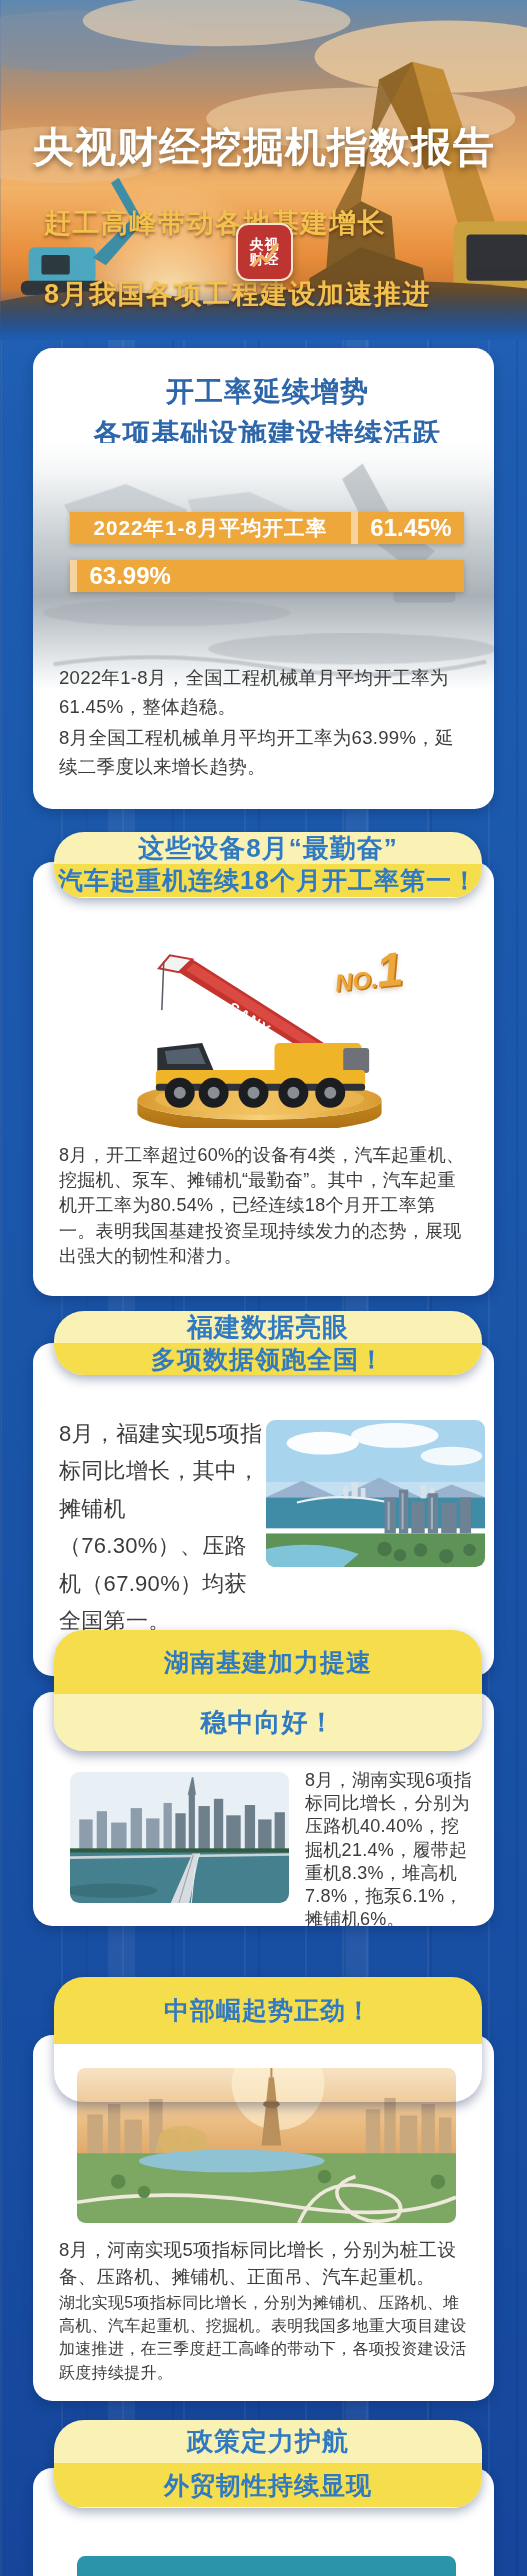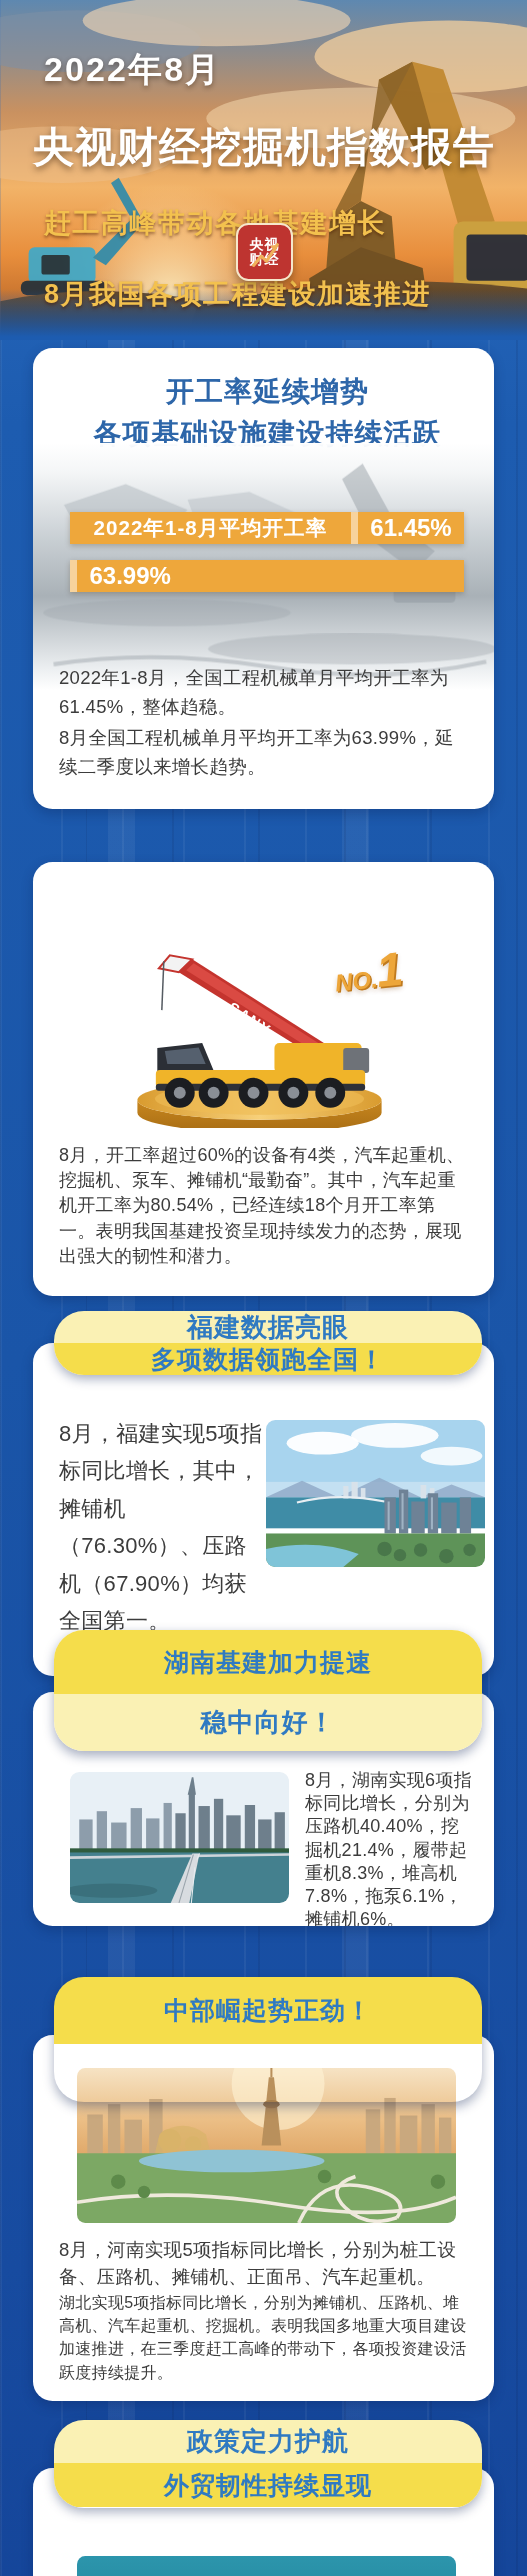--- a/index.html
+++ b/index.html
@@ -153,21 +153,20 @@
         <rect x="80" y="495" width="55" height="38" rx="5" fill="#1d3440"></rect>
         <polygon points="180,500 260,420 275,435 205,515" fill="#2f8bab"></polygon>
         <polygon points="255,425 215,355 230,345 272,420" fill="#2f8bab"></polygon>
         <rect x="40" y="545" width="165" height="28" rx="12" fill="#23303a"></rect>
       </g>
 
       <path d="M0,585 Q180,545 400,585 L420,660 L0,660 Z" fill="url(#dirt)"></path>
       <path d="M380,600 Q650,520 1024,560 L1024,660 L360,660 Z" fill="url(#dirt)"></path>
     </svg>
     <div class="hero-fade"></div>
-    <div class="hero-date">2022年8月</div>
     <h1 class="hero-title">央视财经挖掘机指数报告</h1>
     <div class="hero-sub s1">赶工高峰带动各地基建增长</div>
     <div class="hero-sub s2">8月我国各项工程建设加速推进</div>
     <div class="cctv-logo hero-logo">
       <span class="row">央视</span>
       <span class="row">财经</span>
       <svg width="57" height="58" viewBox="0 0 110 112">
         <polyline points="30,78 45,60 55,70 76,38" fill="none" stroke="#f0b05a" stroke-width="6" stroke-linecap="round" stroke-linejoin="round"></polyline>
         <polygon points="76,38 62,40 72,52" fill="#f0b05a"></polygon>
       </svg>
@@ -198,20 +197,24 @@
       <div class="val">61.45%</div>
     </div>
     <div class="stat-bar bar2">
       <div class="sep"></div>
       <div class="val">63.99%</div>
     </div>
     <p class="body-text" style="left:26px;right:13px;top:316px;">2022年1-8月，全国工程机械单月平均开工率为61.45%，整体趋稳。</p>
     <p class="body-text" style="left:26px;right:25px;top:376px;">8月全国工程机械单月平均开工率为63.99%，延续二季度以来增长趋势。</p>
   </section>
 
+  <div class="banner banner1">
+    <div class="tier t1">这些设备8月“最勤奋”</div>
+    <div class="tier t2">汽车起重机连续18个月开工率第一！</div>
+  </div>
 
   <section class="card card2">
     <div class="no1">
       <span class="sm">NO.</span><span class="bg">1</span>
     </div>
     <div class="crane-art">
       <svg width="299" height="178" viewBox="0 0 600 356">
         <defs>
           <linearGradient id="podTop" x1="0" y1="0" x2="1" y2="0">
             <stop offset="0" stop-color="#d99b2f"></stop>

